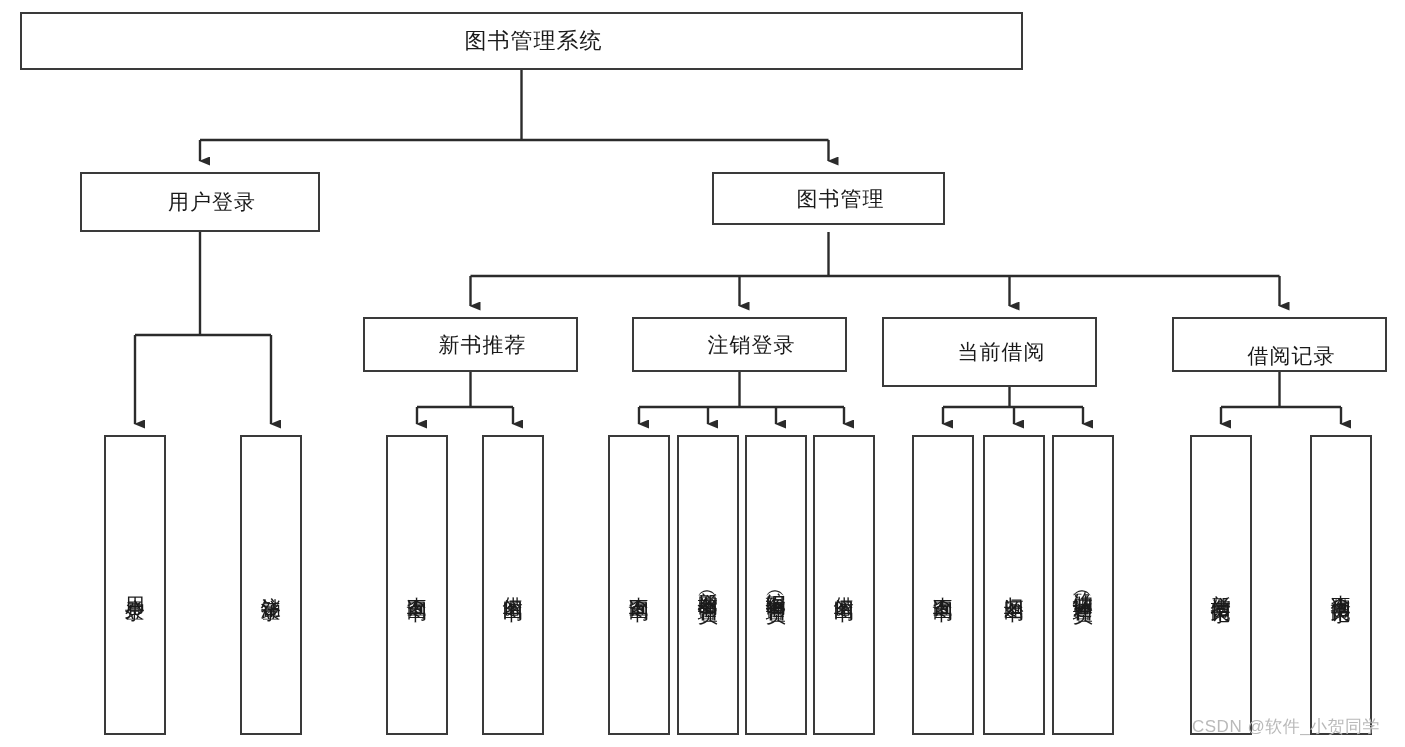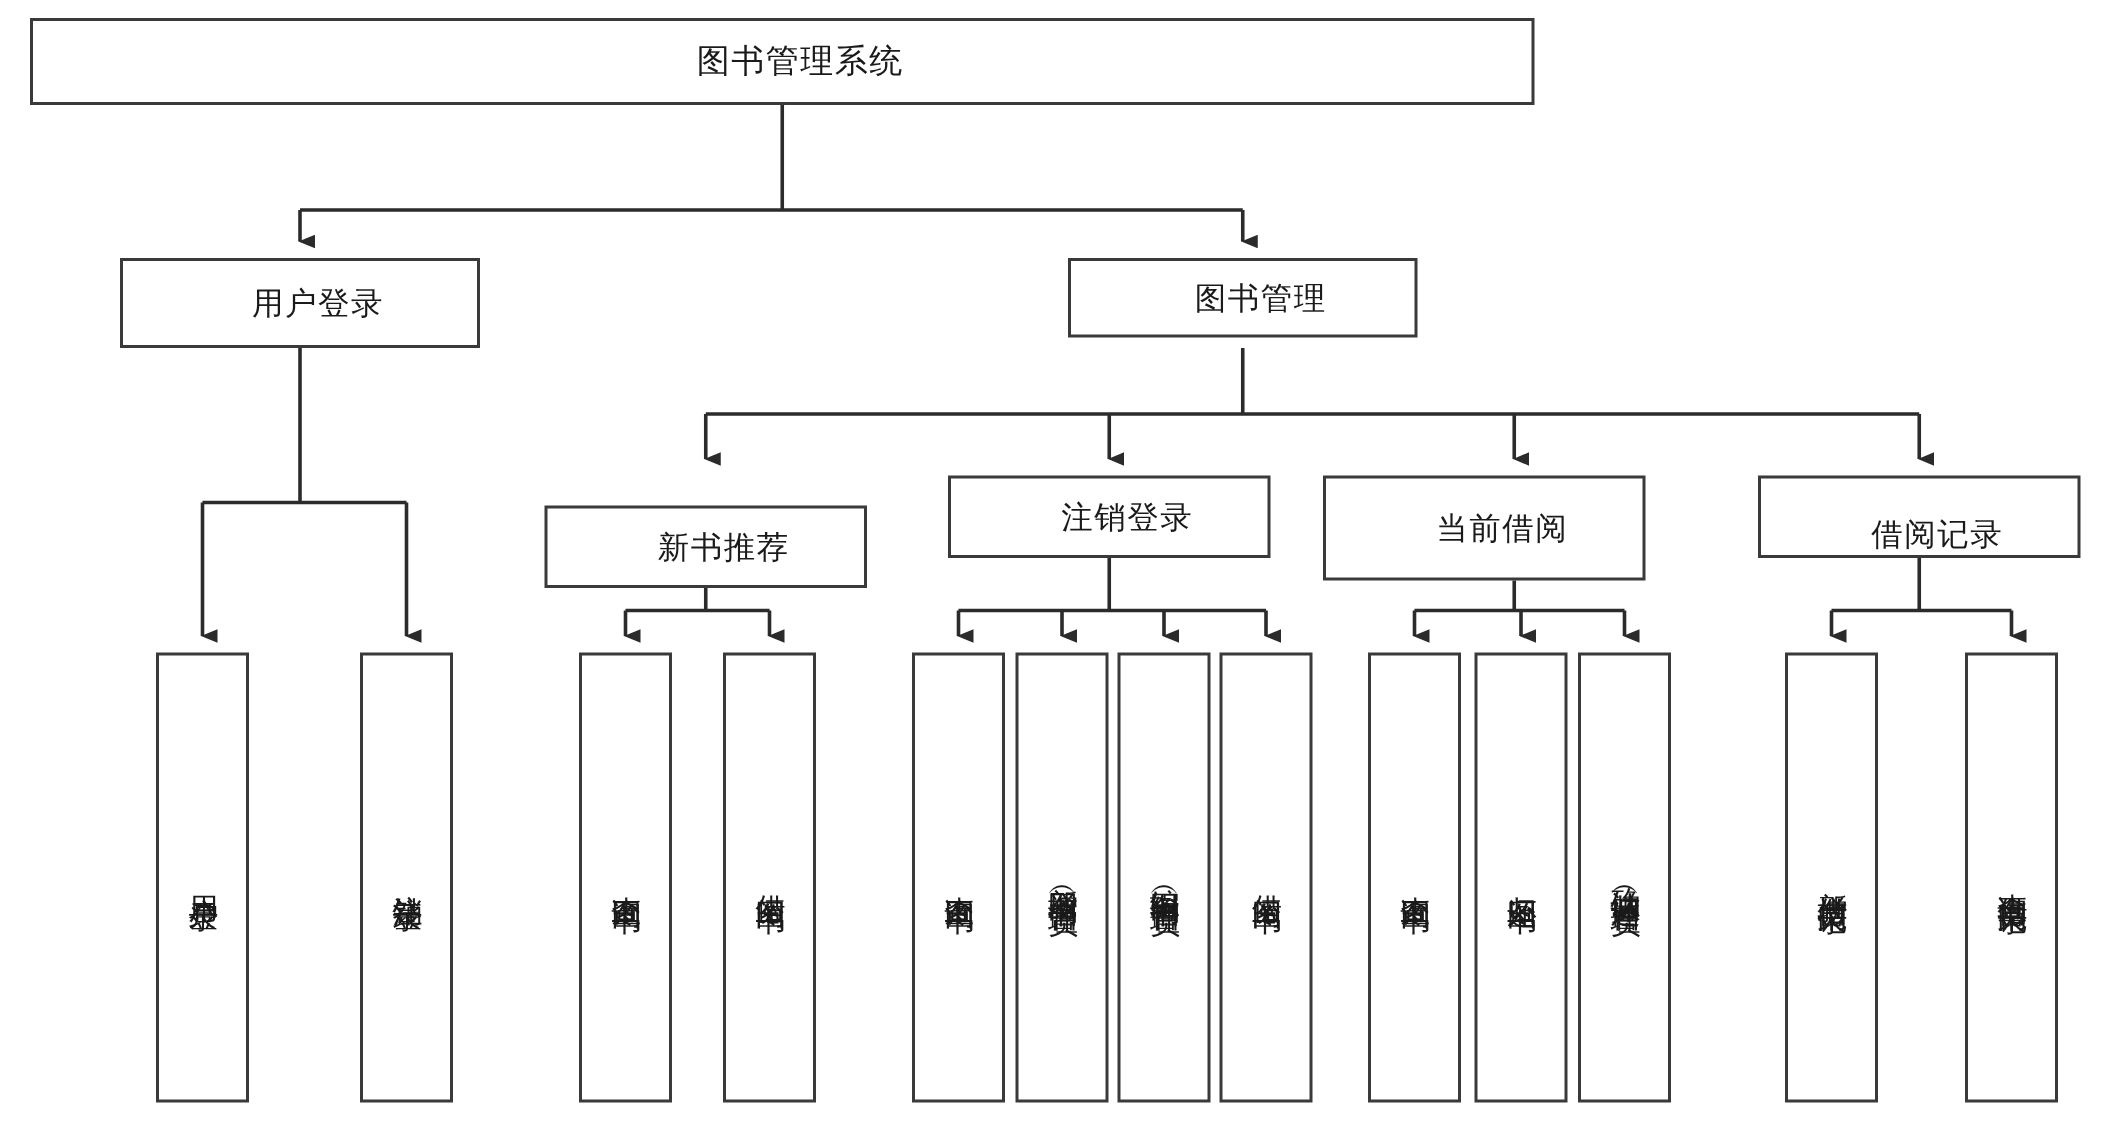--- a/index.html
+++ b/index.html
@@ -113,21 +113,21 @@
   <div id="nodes-layer">
       <div class="node root horiz" style="left: 20px; top: 12px; width: 1003px; height: 58px;">
         <span>图书管理系统</span>
       </div>
       <div class="node lvl2 horiz" style="left: 80px; top: 172px; width: 240px; height: 60px;">
         <span>用户登录</span>
       </div>
       <div class="node lvl2 horiz" style="left: 712px; top: 172px; width: 233px; height: 53px;">
         <span>图书管理</span>
       </div>
-      <div class="node lvl3 horiz" style="left: 363px; top: 317px; width: 215px; height: 55px; margin-top: 20px;">
+      <div class="node lvl3 horiz" style="left: 363px; top: 317px; width: 215px; height: 55px;">
         <span>新书推荐</span>
       </div>
       <div class="node lvl3 horiz" style="left: 632px; top: 317px; width: 215px; height: 55px;">
         <span>注销登录</span>
       </div>
       <div class="node lvl3 horiz" style="left: 882px; top: 317px; width: 215px; height: 70px;">
         <span>当前借阅</span>
       </div>
       <div class="node lvl3 horiz" style="left: 1172px; top: 317px; width: 215px; height: 55px; align-items: flex-end;">
         <span>借阅记录</span>
@@ -166,14 +166,15 @@
         <span class="vtext">确认归还（管理员）</span>
       </div>
       <div class="node leaf vert" style="left: 1190px; top: 435px; width: 62px; height: 300px;">
         <span class="vtext">新增借阅记录</span>
       </div>
       <div class="node leaf vert" style="left: 1310px; top: 435px; width: 62px; height: 300px;">
         <span class="vtext">查询借阅记录</span>
       </div>
     </div>
 
+  <div class="watermark" style="left: 1192px; top: 715px;">CSDN @软件_小贺同学</div>
 
 </div>
 
 </body></html>

